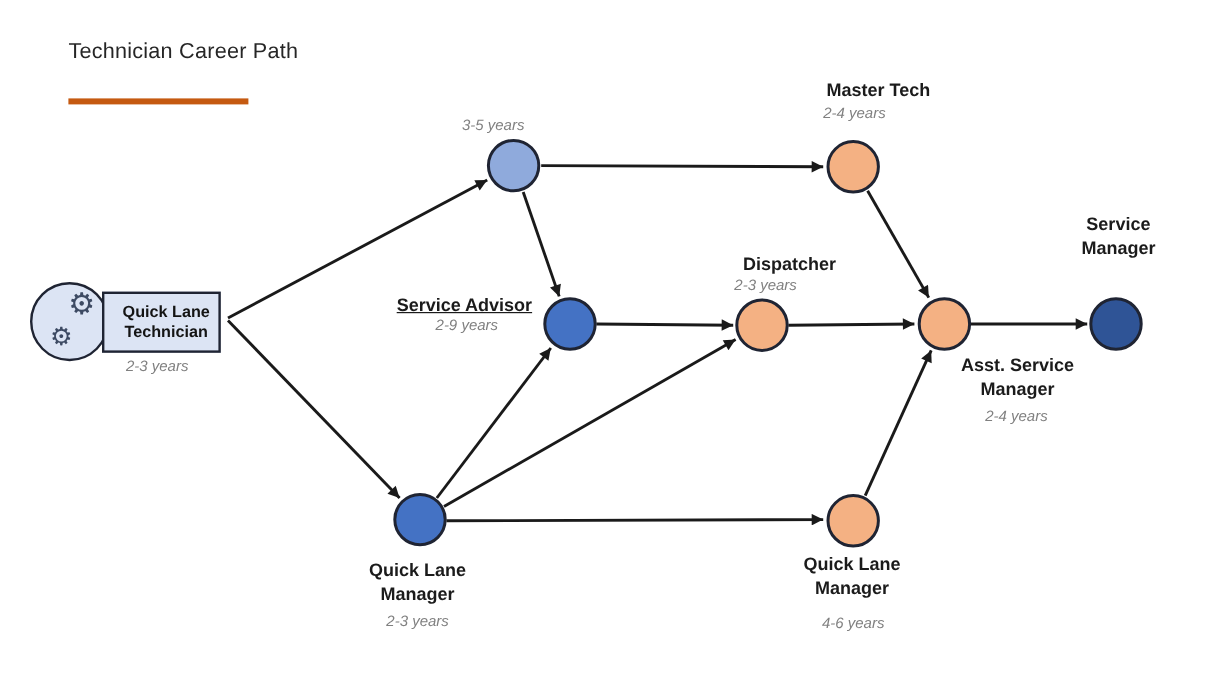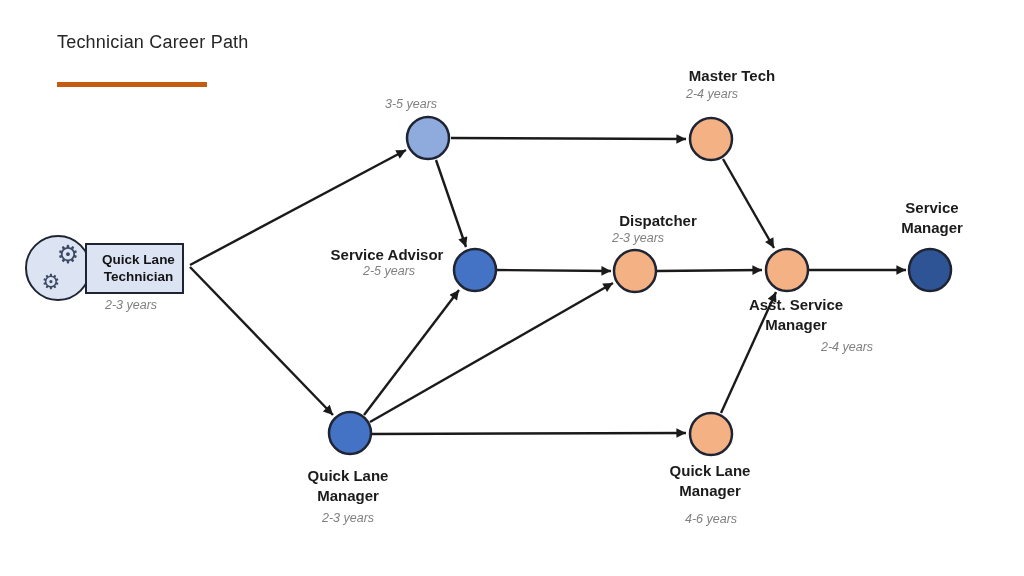--- a/index.html
+++ b/index.html
@@ -74,37 +74,37 @@
   </div>
   <div class="years" style="left:131px;top:298px;">2-3 years</div>
 
   <div class="years" style="left:411px;top:97px;">3-5 years</div>
 
   <div class="nlabel" style="left:712px;top:66px;margin-left:20px;">
     <div>Master Tech</div>
   </div>
   <div class="years" style="left:712px;top:87px;">2-4 years</div>
 
-  <div class="nlabel" style="left:387px;top:245px;">
+  <div class="nlabel" style="left:387px;top:245px;text-decoration:underline;">
     <div>Service Advisor</div>
   </div>
-  <div class="years" style="left:389px;top:264px;">2-5 years</div>
+  <div class="years" style="left:389px;top:264px;">2-9 years</div>
 
   <div class="nlabel" style="left:638px;top:211px;margin-left:20px;">
     <div>Dispatcher</div>
   </div>
   <div class="years" style="left:638px;top:231px;">2-3 years</div>
 
-  <div class="nlabel" style="left:796px;top:295px;text-align:center;">
+  <div class="nlabel" style="left:848px;top:295px;text-align:center;">
     <div>Asst. Service</div>
     <div>Manager</div>
   </div>
   <div class="years" style="left:847px;top:340px;">2-4 years</div>
 
-  <div class="nlabel" style="left:932px;top:198px;">
+  <div class="nlabel" style="left:932px;top:178px;">
     <div>Service</div>
     <div>Manager</div>
   </div>
 
   <div class="nlabel" style="left:348px;top:466px;">
     <div>Quick Lane</div>
     <div>Manager</div>
   </div>
   <div class="years" style="left:348px;top:511px;">2-3 years</div>
 

